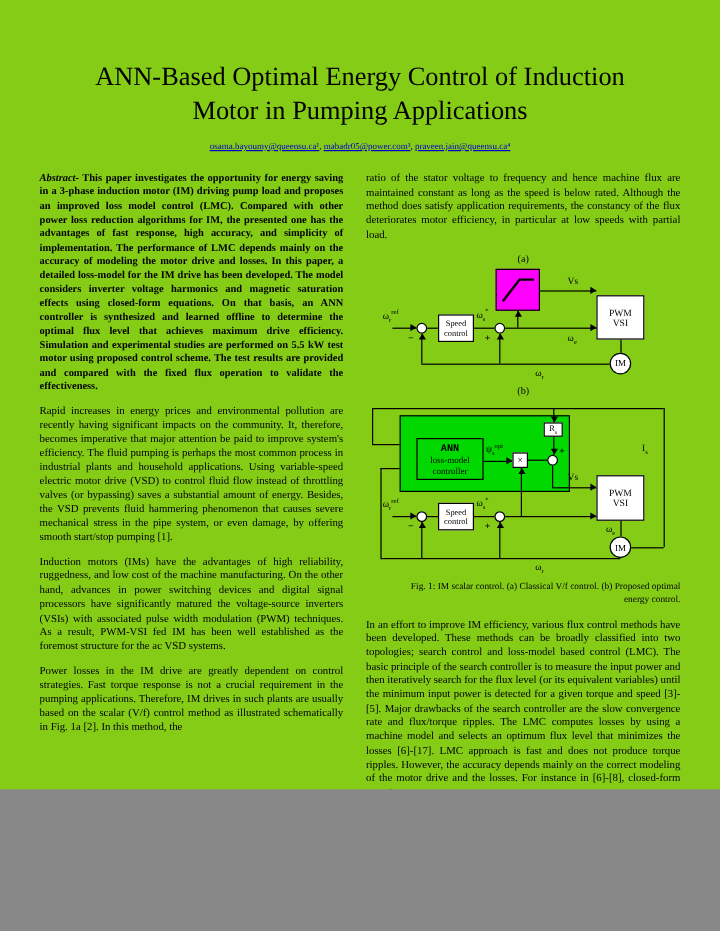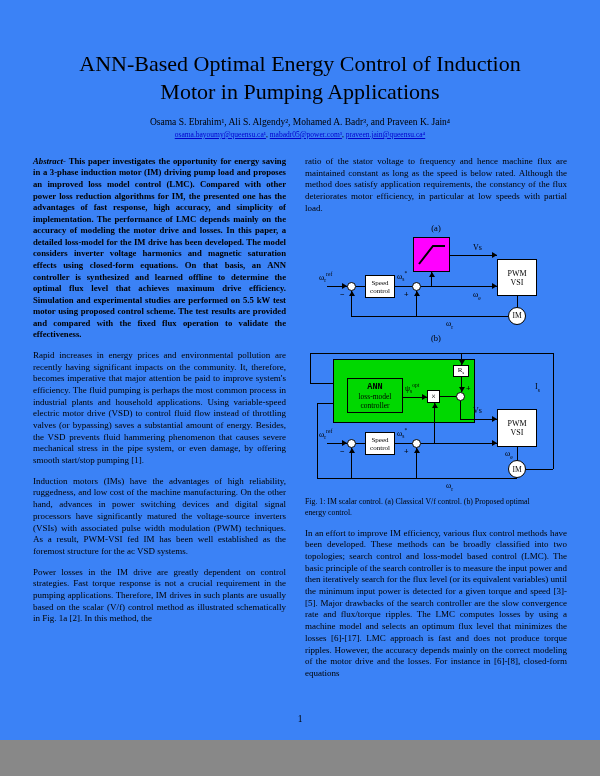--- a/index.html
+++ b/index.html
@@ -1,17 +1,17 @@
 <!DOCTYPE html>
 <html><head>
 <meta charset="utf-8">
 <style>
   html,body { margin:0; padding:0; background:#888; }
   .page {
-    width:600px; height:740px; position:relative; background:#3b82f6;
+    width:600px; height:658px; position:relative; background:#84cc16;
     font-family:"Liberation Serif","DejaVu Serif",serif; color:#000;
     margin:0 auto; overflow:hidden;
   }
   
   .header { text-align:center; padding-top:50px; }
   .title { font-size:22px; line-height:1.27; max-width:492px; margin:0 auto 11px; font-weight:normal; }
   .authors { font-size:9.5px; margin-bottom:3px; }
   .affil { font-size:8px; margin-bottom:2px; }
   .emails { font-size:7.5px; }
   .emails a { color:#0000cc; text-decoration:underline; }
@@ -21,21 +21,21 @@
   .col { width:262px; text-align:justify; font-size:9px; line-height:1.3; }
   .col p { margin:0 0 9px; }
   .abstract, .idxterms { font-weight:bold; font-size:8.7px; line-height:1.33; }
   .lead-it { font-style:italic; }
   .sec-heading { text-align:center; font-variant:small-caps; font-size:10px; margin:11px 0 8px; font-weight:normal; }
   
   .fig-sublabel { text-align:center; font-size:8.5px; margin:2px 0 1px; }
   .fig { position:relative; width:262px; }
   .fig-a { height:96px; }
   .fig-b { height:148px; margin-top:1px; }
-  .caption { text-align:left; font-size:7.8px; line-height:1.3; margin:4px 0 10px; }
+  .caption { text-align:right; font-size:7.8px; line-height:1.3; margin:4px 0 10px; }
   .wh { position:absolute; height:1px; background:#000; }
   .wv { position:absolute; width:1px; background:#000; }
   .ar { position:absolute; width:0; height:0; }
   .ar-r { border-top:3px solid transparent; border-bottom:3px solid transparent; border-left:5px solid #000; }
   .ar-u { border-left:3px solid transparent; border-right:3px solid transparent; border-bottom:5px solid #000; }
   .ar-d { border-left:3px solid transparent; border-right:3px solid transparent; border-top:5px solid #000; }
   .fbox { position:absolute; border:1px solid #000; background:#fff; box-sizing:border-box;
           display:flex; flex-direction:column; align-items:center; justify-content:center;
           font-size:7.5px; line-height:1.15; text-align:center; }
   .fcirc { position:absolute; width:9px; height:9px; border:1px solid #000; border-radius:50%;
@@ -58,21 +58,20 @@
   .copyright { position:absolute; left:61px; top:740px; font-size:7.5px; line-height:1.4;
                font-family:"Liberation Sans","DejaVu Sans",sans-serif; }
 </style>
 </head>
 <body>
 
 <div class="page">
 
   <div class="header">
     <div class="title">ANN-Based Optimal Energy Control of Induction Motor in Pumping Applications</div>
-    <div class="authors">Osama S. Ebrahim¹, Ali S. Algendy², Mohamed A. Badr³, and Praveen K. Jain⁴</div>
     <div class="emails">
       <a href="#">osama.bayoumy@queensu.ca¹</a><span class="sep">, </span><a href="#">mabadr05@power.com³</a><span class="sep">, </span><a href="#">praveen.jain@queensu.ca⁴</a>
     </div>
   </div>
 
   <div class="cols">
 
     <div class="col">
       <p class="abstract"><span class="lead-it">Abstract-</span><span> This paper investigates the opportunity for energy saving in a 3-phase induction motor (IM) driving pump load and proposes an improved loss model control (LMC). Compared with other power loss reduction algorithms for IM, the presented one has the advantages of fast response, high accuracy, and simplicity of implementation. The performance of LMC depends mainly on the accuracy of modeling the motor drive and losses. In this paper, a detailed loss-model for the IM drive has been developed. The model considers inverter voltage harmonics and magnetic saturation effects using closed-form equations. On that basis, an ANN controller is synthesized and learned offline to determine the optimal flux level that achieves maximum drive efficiency. Simulation and experimental studies are performed on 5.5 kW test motor using proposed control scheme. The test results are provided and compared with the fixed flux operation to validate the effectiveness.</span></p>
       <p>Rapid increases in energy prices and environmental pollution are recently having significant impacts on the community. It, therefore, becomes imperative that major attention be paid to improve system's efficiency. The fluid pumping is perhaps the most common process in industrial plants and household applications. Using variable-speed electric motor drive (VSD) to control fluid flow instead of throttling valves (or bypassing) saves a substantial amount of energy. Besides, the VSD prevents fluid hammering phenomenon that causes severe mechanical stress in the pipe system, or even damage, by offering smooth start/stop pumping [1].</p>

